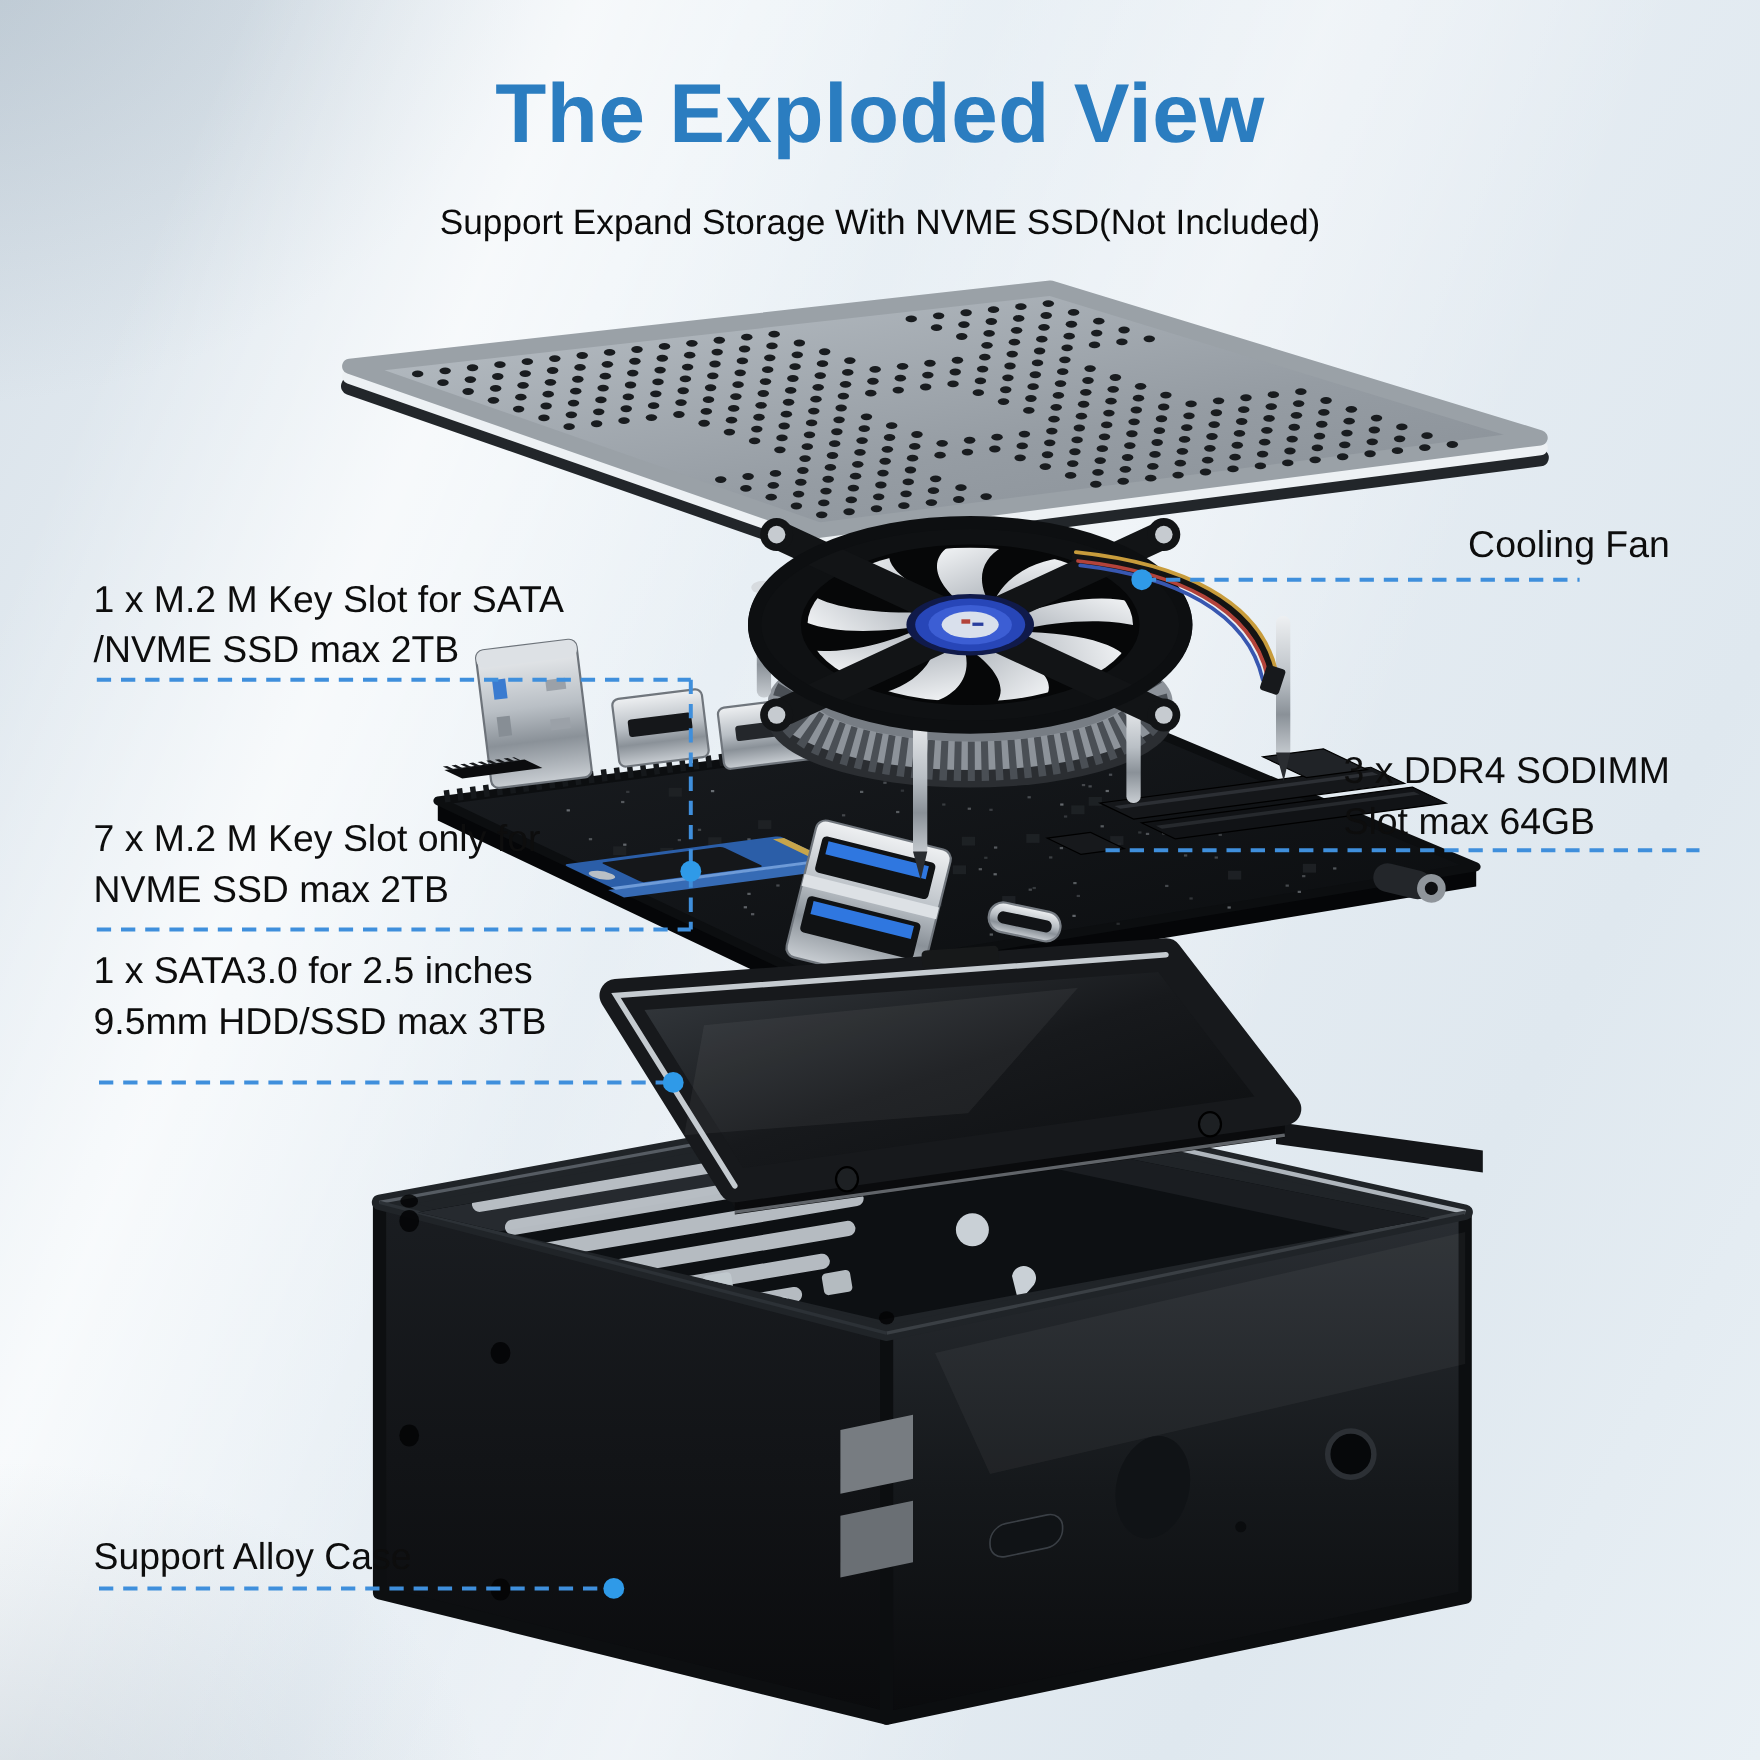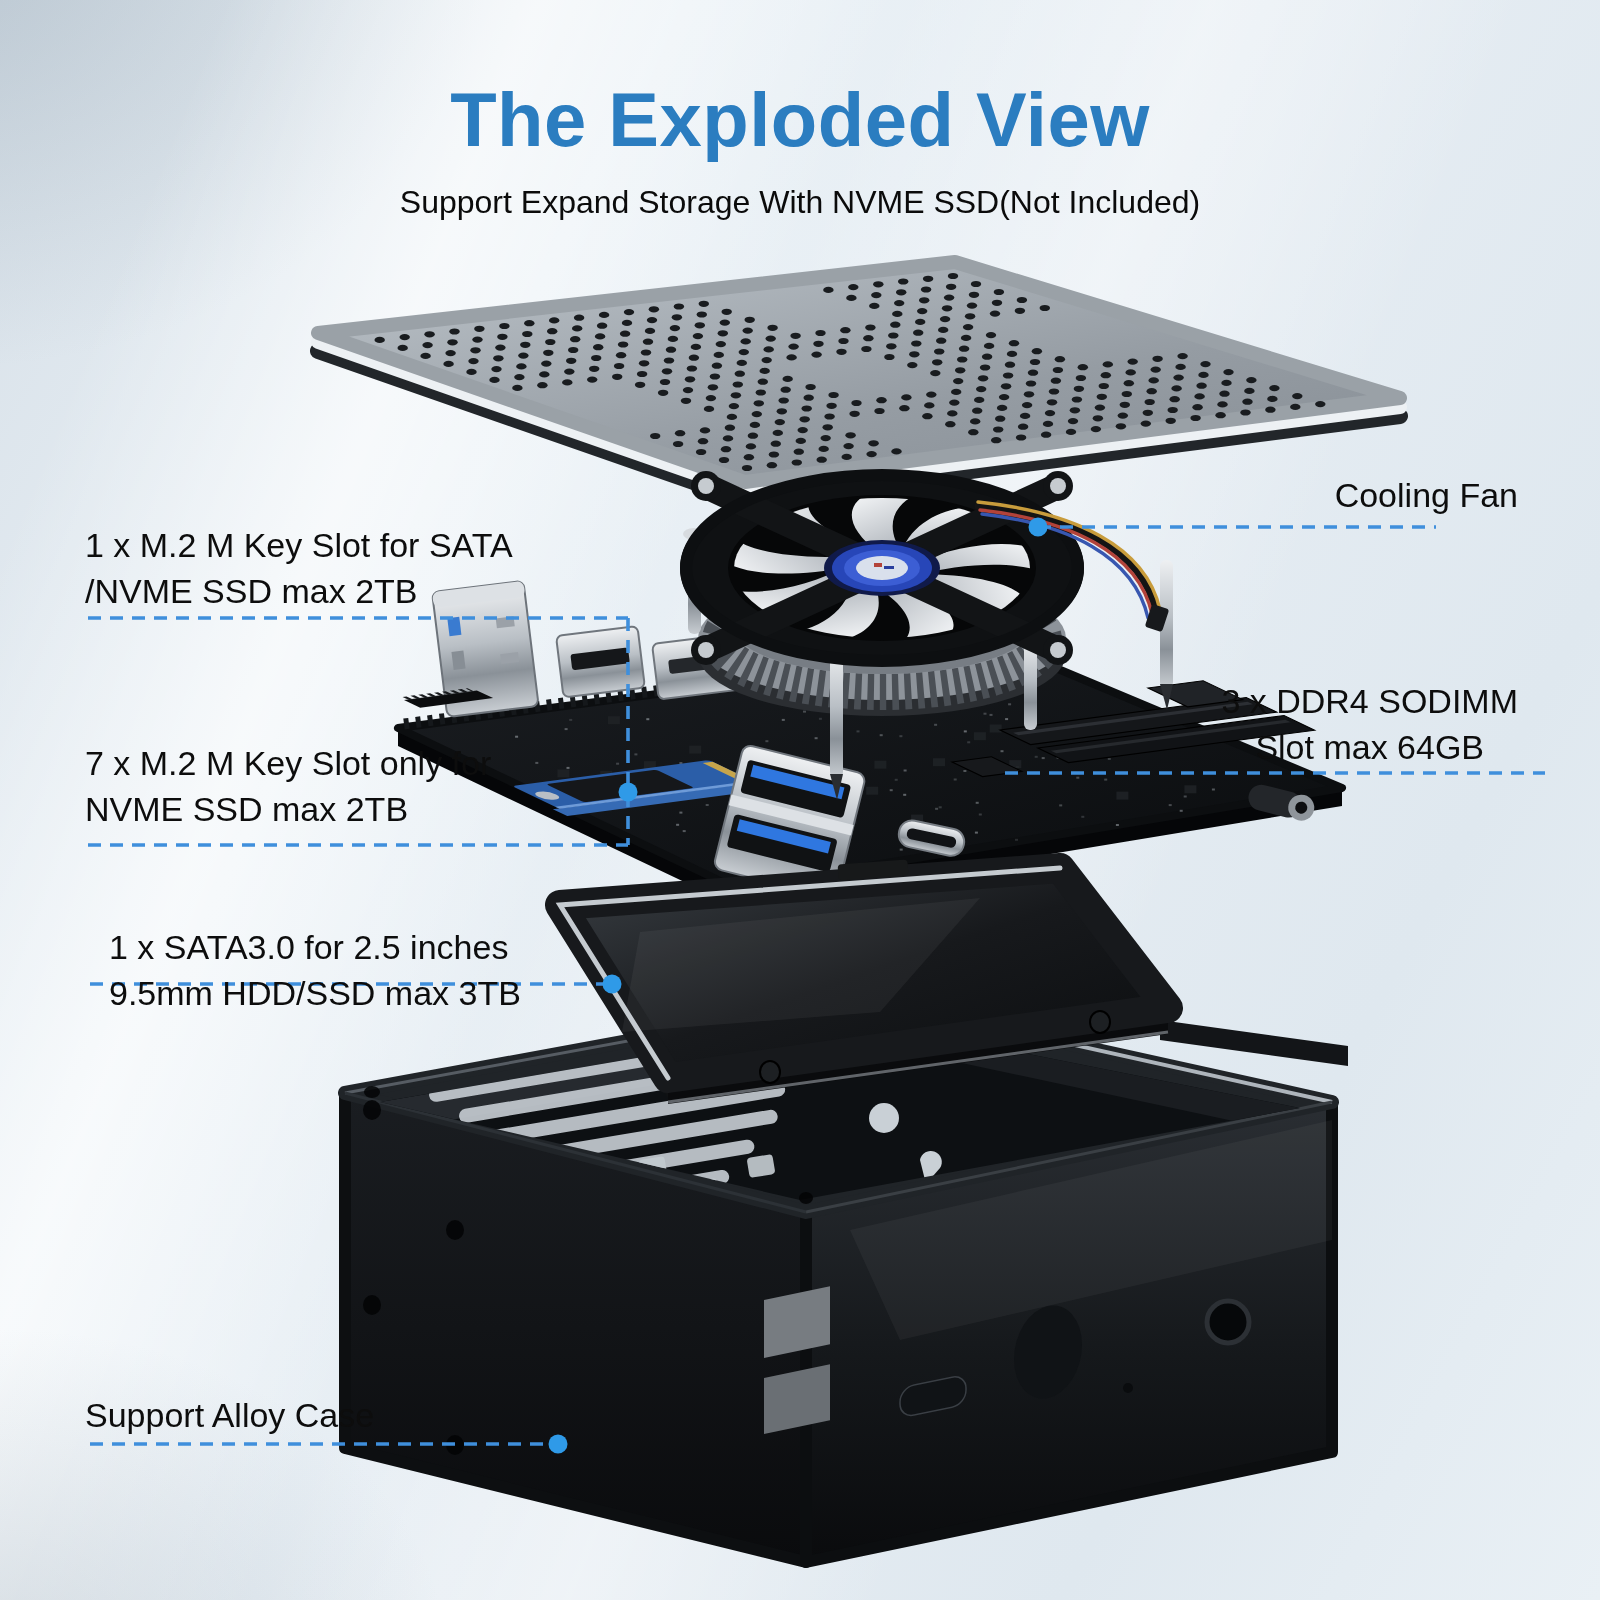--- a/index.html
+++ b/index.html
@@ -5,22 +5,22 @@
   html,body{margin:0;padding:0;}
   body{width:1600px;height:1600px;overflow:hidden;font-family:"Liberation Sans",sans-serif;}
   .stage{position:relative;width:1600px;height:1600px;
     background:linear-gradient(118deg,#d7e0e8 0%,#eaf1f6 28%,#e6edf3 52%,#dfe8ef 78%,#e9f0f5 100%);}
   .streak{position:absolute;inset:0;pointer-events:none;}
   .streak.s1{background:linear-gradient(112deg,rgba(255,255,255,0) 10%,rgba(255,255,255,.65) 24%,rgba(255,255,255,0) 40%,rgba(255,255,255,.40) 54%,rgba(255,255,255,0) 68%);}
   .streak.s2{background:radial-gradient(900px 700px at -4% -4%,rgba(140,158,172,.38),rgba(140,158,172,0) 62%);}
   .streak.s3{background:radial-gradient(750px 560px at 0% 104%,rgba(148,163,176,.30),rgba(148,163,176,0) 60%);}
   svg.scene{position:absolute;left:0;top:0;}
   .label{position:absolute;font-size:34px;line-height:1.36;color:var(--c-text,#0d0d0d);white-space:pre-line;}
-  .label.right{text-align:center;}
-  .page-title{position:absolute;left:0;right:0;top:76px;text-align:center;font-size:76px;font-weight:bold;
+  .label.right{text-align:left;}
+  .page-title{position:absolute;left:0;right:0;top:60px;text-align:center;font-size:76px;font-weight:bold;
     color:var(--c-title,#2b7dc0);letter-spacing:.5px;}
   .page-subtitle{position:absolute;left:0;right:0;top:184px;text-align:center;font-size:32px;color:#0b0b0b;}
   .leader{stroke:var(--c-leader,#3f8fdc);stroke-width:3.6;stroke-dasharray:13 9;fill:none;}
   .leaderdot{fill:var(--c-dot,#2f9ae8);}
 </style>
 </head>
 <body>
 
 <div class="stage">
   <div class="streak s2"></div>
@@ -757,19 +757,19 @@
     </g>
   </svg>
 
   <div class="page-title">The Exploded View</div>
   <div class="page-subtitle">Support Expand Storage With NVME SSD(Not Included)</div>
 
   <div class="label" style="left:85px;top:522px;">1 x M.2 M Key Slot for SATA
 /NVME SSD max 2TB</div>
   <div class="label" style="left:85px;top:740px;">7 x M.2 M Key Slot only for
 NVME SSD max 2TB</div>
-  <div class="label" style="left:85px;top:924px;margin-left:24px;">1 x SATA3.0 for 2.5 inches
+  <div class="label" style="left:85px;top:860px;">1 x SATA3.0 for 2.5 inches
 9.5mm HDD/SSD max 3TB</div>
   <div class="label right" style="right:82px;top:472px;">Cooling Fan</div>
   <div class="label right" style="right:82px;top:678px;">3 x DDR4 SODIMM
 Slot max 64GB</div>
   <div class="label" style="left:85px;top:1392px;">Support Alloy Case</div>
 </div>
 
 </body></html>

